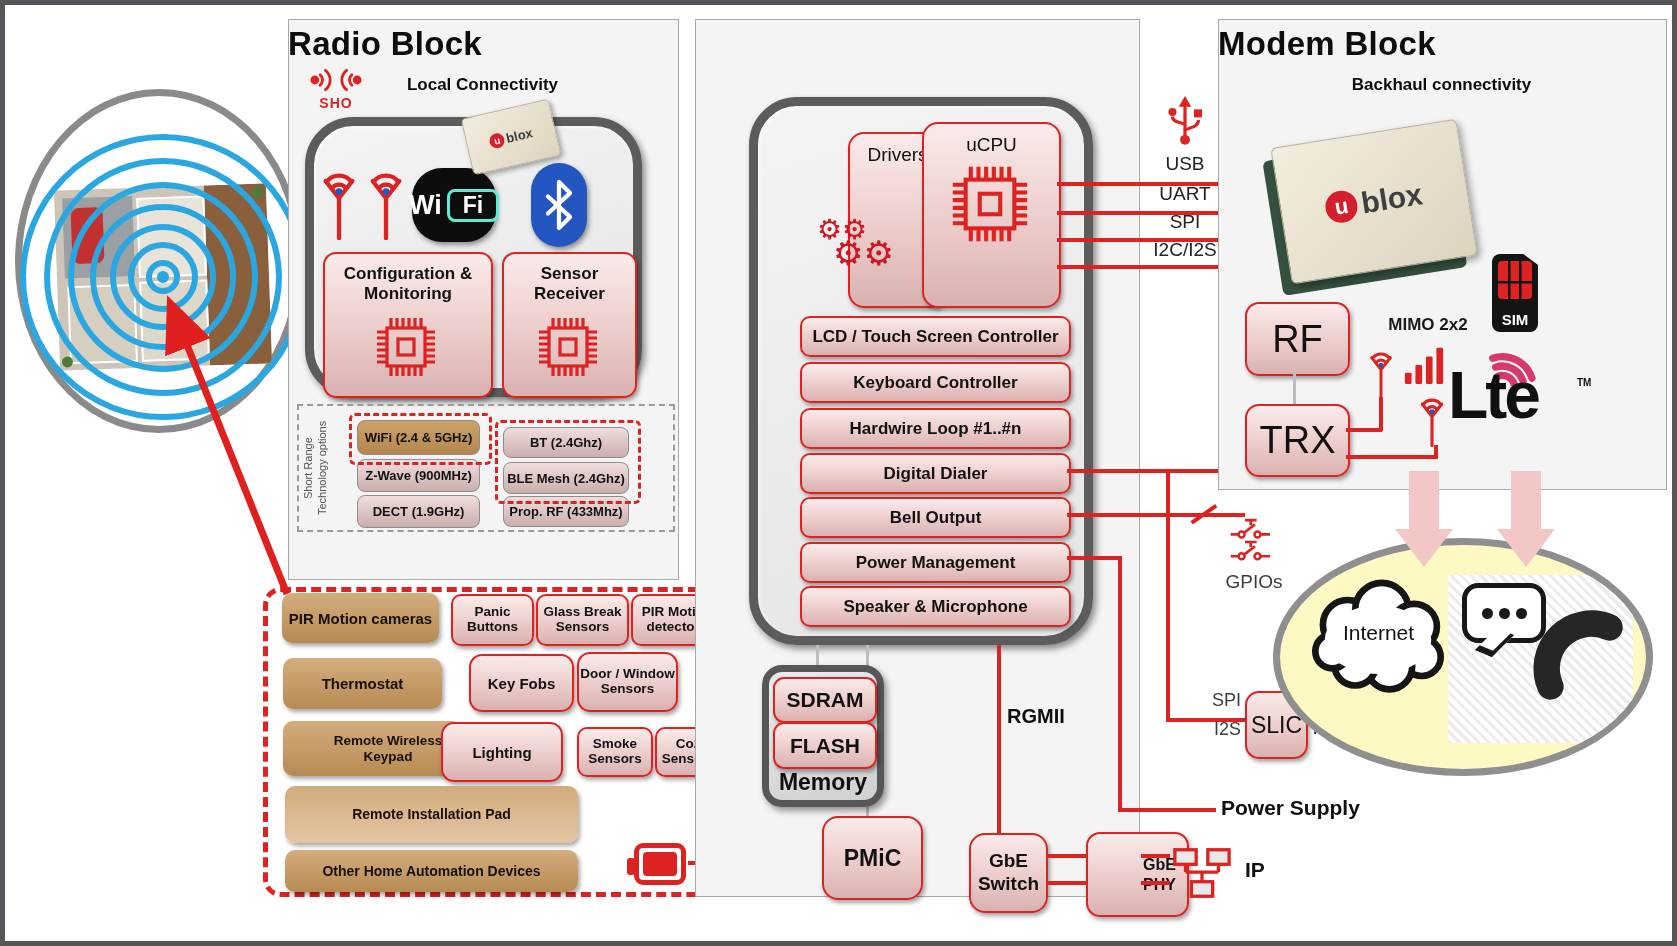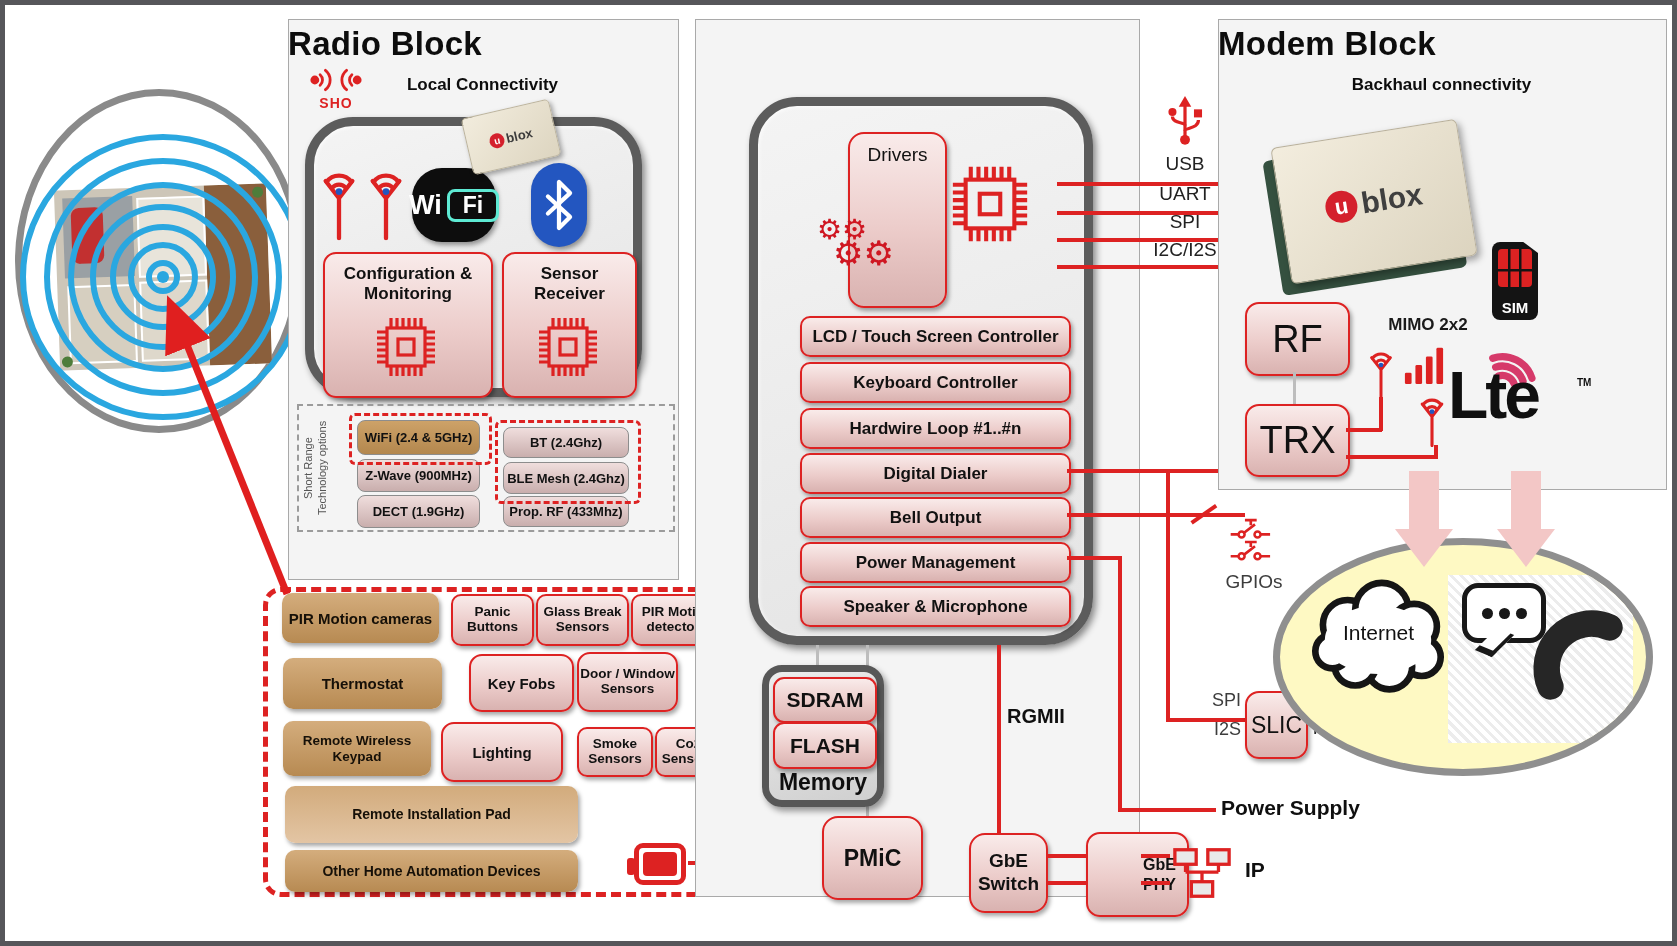--- a/index.html
+++ b/index.html
@@ -38,21 +38,21 @@
            border-radius:50%;font-weight:bold;}
   .bat{position:absolute;border:5px solid #dd2222;border-radius:9px;background:#fff;}
   .bat::before{content:"";position:absolute;left:-12px;top:10px;width:8px;height:17px;background:#dd2222;border-radius:3px;}
   .bat::after{content:"";position:absolute;left:4px;top:4px;right:4px;bottom:4px;background:#dd2222;border-radius:4px;}
   .pink-arrow{position:absolute;width:58px;height:98px;}
   .pink-arrow::before{content:"";position:absolute;left:14px;top:0;width:30px;height:58px;background:#f3c7c6;}
   .pink-arrow::after{content:"";position:absolute;left:0;top:58px;border-left:29px solid transparent;
                      border-right:29px solid transparent;border-top:38px solid #f3c7c6;}
   .simcard{position:absolute;background:#141414;border-radius:8px;
            clip-path:polygon(0 0,68% 0,100% 14%,100% 100%,0 100%);
-           display:flex;flex-direction:column;align-items:center;justify-content:flex-end;}
+           display:flex;flex-direction:column;align-items:center;justify-content:flex-end;margin-top:12px;}
   .simchip{position:absolute;left:6px;top:7px;right:6px;height:38px;background:#dd2222;border-radius:4px;
            background-image:linear-gradient(#141414,#141414),linear-gradient(#141414,#141414),linear-gradient(#141414,#141414);
            background-size:2.5px 100%,2.5px 100%,100% 2.5px;
            background-position:33% 0,66% 0,0 55%;background-repeat:no-repeat;}
   .bubble{position:absolute;background:#fff;border:5px solid #181818;border-radius:16px;
           display:flex;align-items:center;justify-content:center;gap:6px;}
   .bubble::after{content:"";position:absolute;left:16px;bottom:-16px;width:18px;height:18px;background:#fff;
           border-right:5px solid #181818;border-bottom:5px solid #181818;transform:skewX(-35deg) rotate(18deg);}
   .dot{width:11px;height:11px;border-radius:50%;background:#181818;}
   .slash{position:absolute;width:3.5px;height:30px;background:#dd2222;transform:rotate(55deg);}
@@ -232,38 +232,41 @@
   <div class="dashred" style="left:490px;top:415px;width:140px;height:78px;"></div>
 
   <div class="abs" style="left:258px;top:582px;width:466px;height:310px;border:5px dashed #dd2222;border-radius:18px;box-sizing:border-box;"></div>
   <div class="tanbox" style="left:277px;top:588px;width:157px;height:50px;font-size:15px;">PIR Motion cameras</div>
   <div class="pinkbox" style="left:446px;top:589px;width:79px;height:48px;font-size:13.5px;border-radius:10px;line-height:1.1;">Panic Buttons</div>
   <div class="pinkbox" style="left:531px;top:589px;width:89px;height:48px;font-size:13.5px;border-radius:10px;line-height:1.1;">Glass Break Sensors</div>
   <div class="pinkbox" style="left:626px;top:589px;width:88px;height:48px;font-size:13.5px;border-radius:10px;line-height:1.1;">PIR Motion detectors</div>
   <div class="tanbox" style="left:278px;top:653px;width:159px;height:51px;font-size:15px;">Thermostat</div>
   <div class="pinkbox" style="left:464px;top:649px;width:101px;height:54px;font-size:15px;border-radius:13px;">Key Fobs</div>
   <div class="pinkbox" style="left:572px;top:647px;width:97px;height:56px;font-size:13.5px;line-height:1.1;">Door / Window Sensors</div>
-  <div class="tanbox" style="left:278px;top:716px;width:148px;height:55px;font-size:13.5px;line-height:1.15;">Remote Wireless Keypad</div>
+  <div class="tanbox" style="left:278px;top:716px;width:148px;height:55px;font-size:13.5px;line-height:1.15;padding-left:31px;">Remote Wireless Keypad</div>
   <div class="pinkbox" style="left:436px;top:717px;width:118px;height:56px;font-size:15px;">Lighting</div>
   <div class="pinkbox" style="left:572px;top:722px;width:72px;height:46px;font-size:13.5px;border-radius:10px;line-height:1.1;">Smoke Sensors</div>
   <div class="pinkbox" style="left:650px;top:722px;width:63px;height:46px;font-size:13.5px;border-radius:10px;line-height:1.1;">Co2 Sensors</div>
   <div class="tanbox" style="left:280px;top:781px;width:293px;height:57px;font-size:14px;background:linear-gradient(180deg,#d2ab7c,#e3c5a4);line-height:1.15;">Remote Installation Pad</div>
   <div class="tanbox" style="left:280px;top:845px;width:293px;height:42px;font-size:14px;line-height:1.15;">Other Home Automation Devices</div>
   <div class="bat" style="left:629px;top:838px;width:52px;height:42px;box-sizing:border-box;"></div>
   <div class="rline" style="left:683px;top:856px;width:134px;height:3.5px;"></div>
 
   <div class="panel" style="left:690px;top:14px;width:443px;height:876px;"></div>
   <div class="darkbox" style="left:744px;top:92px;width:344px;height:548px;box-sizing:border-box;"></div>
 
   <div class="pinkbox" style="left:807px;top:127px;width:95px;height:172px;align-items:flex-start;border-radius:16px;margin-left:36px;">
     <span style="margin-top:10px;font-size:19px;font-weight:normal;">Drivers</span>
   </div>
   <div class="gears" style="left:812px;top:208px;font-size:28px;">⚙⚙</div>
   <div class="gears" style="left:828px;top:228px;font-size:34px;">⚙⚙</div>
 
+  <div class="pinkbox" style="left:917px;top:117px;width:135px;height:182px;align-items:flex-start;border-radius:16px;">
+    <span style="margin-top:10px;font-size:19px;font-weight:normal;">uCPU</span>
+  </div>
   <svg class="chipicon" style="left:944px;top:158px;" width="82" height="82" viewBox="0 0 64 64">
       <use href="#chip"></use>
     </svg>
 
   <div class="pinkbox bar" style="top:311px;">LCD / Touch Screen Controller</div>
   <div class="pinkbox bar" style="top:357px;">Keyboard Controller</div>
   <div class="pinkbox bar" style="top:403px;">Hardwire Loop #1..#n</div>
   <div class="pinkbox bar" style="top:448px;">Digital Dialer</div>
   <div class="pinkbox bar" style="top:492px;">Bell Output</div>
   <div class="pinkbox bar" style="top:537px;">Power Management</div>

